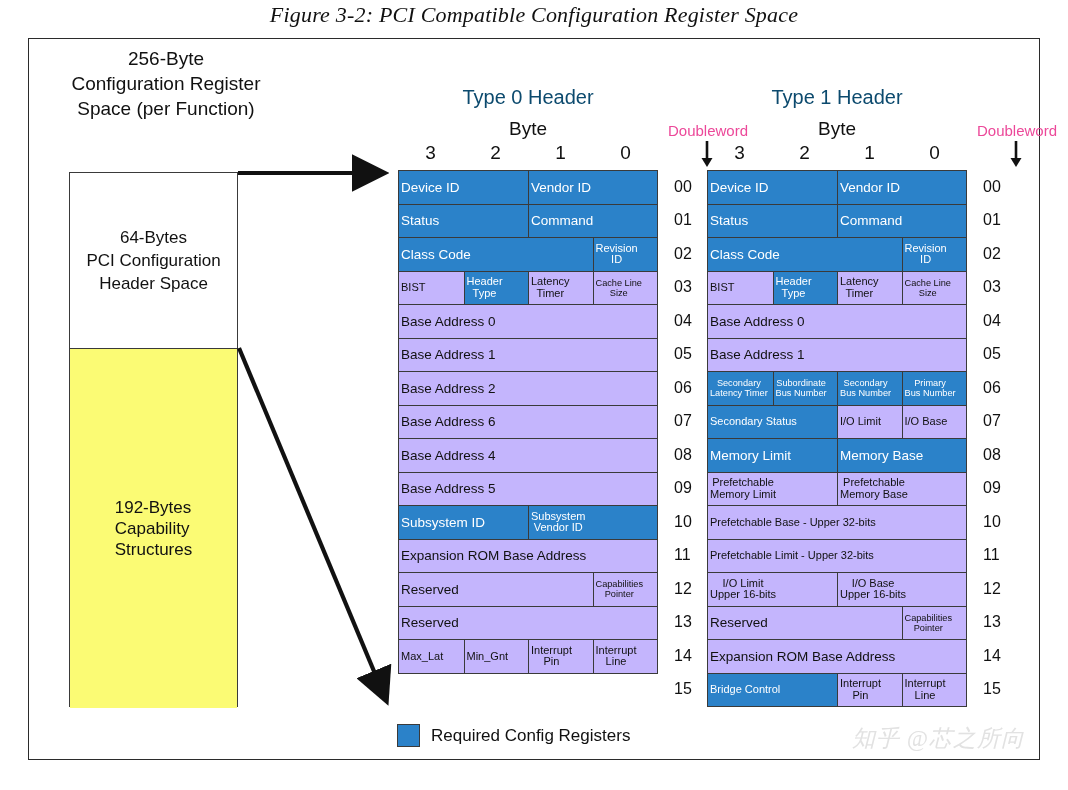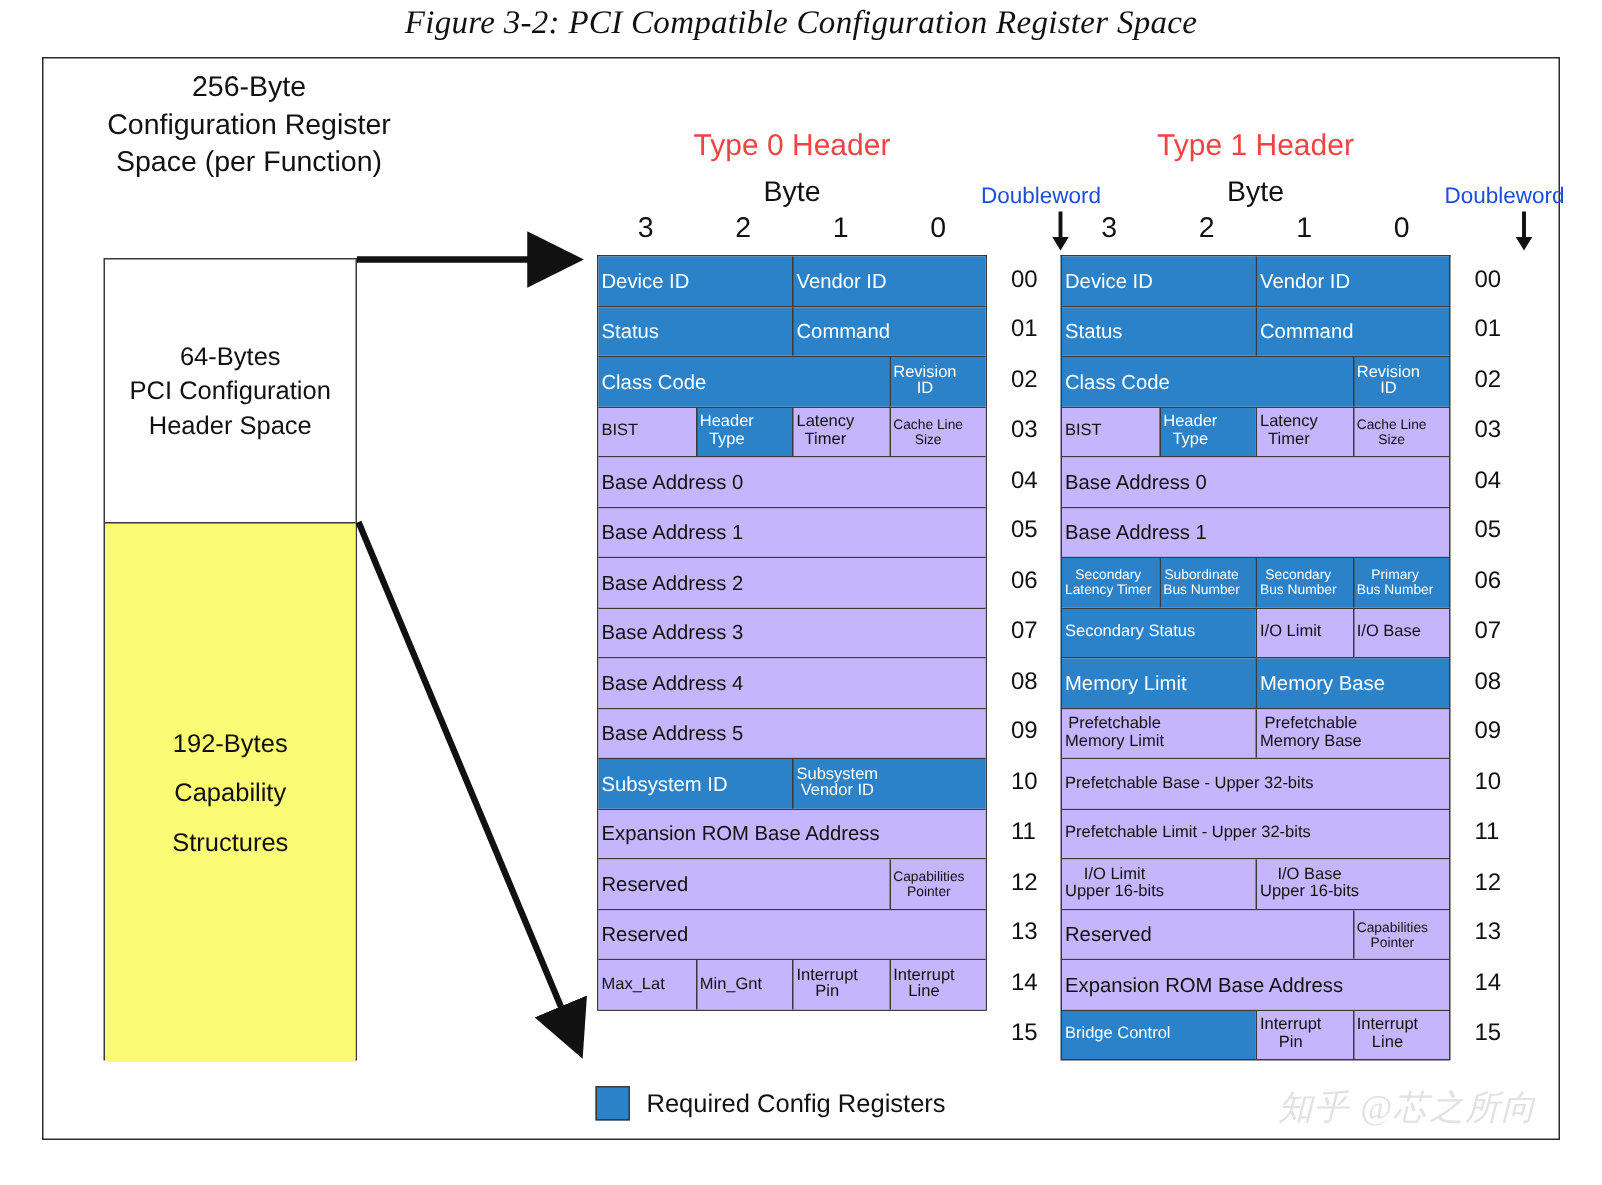--- a/index.html
+++ b/index.html
@@ -51,39 +51,39 @@
     text-align:center;font-size:17px;line-height:23px;color:#111;
   }
   #cap-space-box{
     position:absolute; left:0; top:175px; width:100%; height:360px;
     background:#fbfb74;
     border-top:1.2px solid #3a3a3a;
     box-sizing:border-box;
     display:flex;align-items:center;justify-content:center;
   }
   #cap-space-label{
-    text-align:center;font-size:17px;line-height:33px;color:#111;
+    text-align:left;font-size:17px;line-height:21px;color:#111;
   }
 
   
   .arrow-svg{position:absolute;left:0;top:0;width:1068px;height:790px;pointer-events:none;}
 
   
   .table-block{position:absolute;}
   .tbl-title{
     position:absolute; top:-84px; left:0; width:260px;
-    text-align:center; font-size:20px; color:#ef4444;
+    text-align:center; font-size:20px; color:#0c4a6e;
   }
   .byte-label{
     position:absolute; top:-52px; left:0; width:260px;
     text-align:center; font-size:19px; color:#111;
   }
   .dword-label{
     position:absolute; top:-48px; left:256px; width:108px;
-    font-size:15px; color:#1d4ed8;
+    text-align:center; font-size:15px; color:#ec4899;
   }
   .dword-arrow{
     position:absolute; top:-30px; left:302px; width:14px; height:28px;
   }
   .byte-nums{
     position:absolute; top:-28px; left:0; width:260px;
     display:flex;
   }
   .byte-nums span{
     flex:1; text-align:center; font-size:19px; color:#111;
@@ -246,21 +246,21 @@
           <span class="txt">Base Address 1</span>
         </div>
       </div>
       <div class="reg-row">
         <div class="cell white" style="width: 100%;">
           <span class="txt">Base Address 2</span>
         </div>
       </div>
       <div class="reg-row">
         <div class="cell white" style="width: 100%;">
-          <span class="txt">Base Address 3</span>
+          <span class="txt">Base Address 6</span>
         </div>
       </div>
       <div class="reg-row">
         <div class="cell white" style="width: 100%;">
           <span class="txt">Base Address 4</span>
         </div>
       </div>
       <div class="reg-row">
         <div class="cell white" style="width: 100%;">
           <span class="txt">Base Address 5</span>

